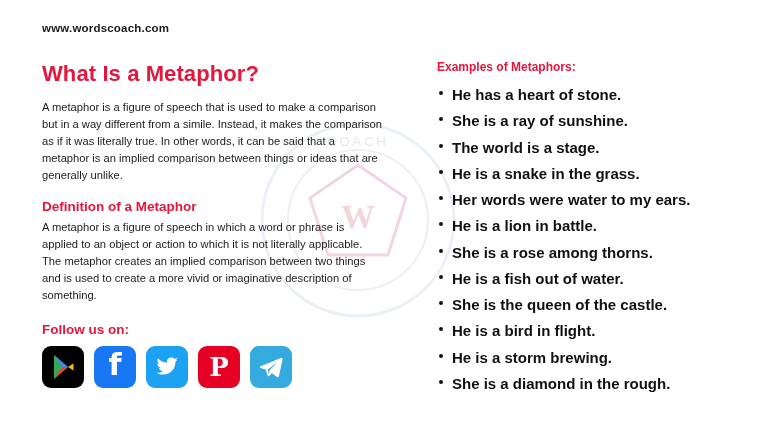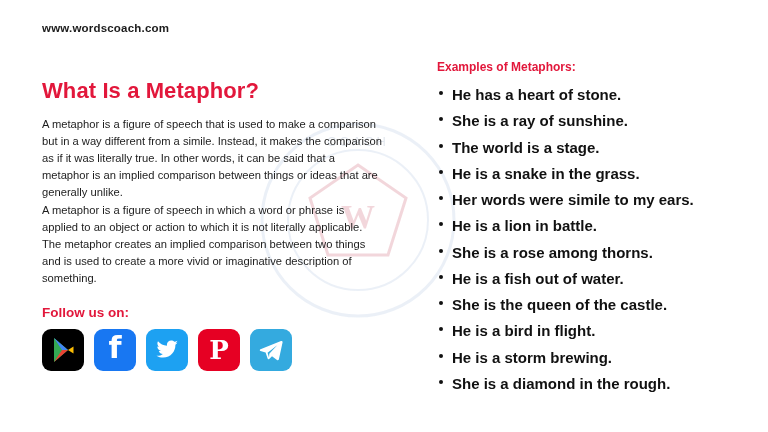--- a/index.html
+++ b/index.html
@@ -165,20 +165,21 @@
   <div class="content">
 
     <div class="site-url">www.wordscoach.com</div>
 
     <div class="columns">
 
       <div class="col-left">
         <h1 class="title">What Is a Metaphor?</h1>
         <p class="body-text">A metaphor is a figure of speech that is used to make a comparison but in a way different from a simile. Instead, it makes the comparison as if it was literally true. In other words, it can be said that a metaphor is an implied comparison between things or ideas that are generally unlike.</p>
 
+        <h2 class="subtitle">Definition of a Metaphor</h2>
         <p class="body-text">A metaphor is a figure of speech in which a word or phrase is applied to an object or action to which it is not literally applicable. The metaphor creates an implied comparison between two things and is used to create a more vivid or imaginative description of something.</p>
 
         <div class="follow-head">Follow us on:</div>
 
         <div class="social-row">
 
           <div class="social s-play">
             <svg width="24" height="26" viewBox="0 0 24 26">
               <polygon points="3,1 17,13 3,25" fill="#34a853"></polygon>
               <polygon points="3,1 17,13 11,13" fill="#4285f4"></polygon>
@@ -211,21 +212,21 @@
         </div>
       </div>
 
       <div class="col-right">
         <h2 class="examples-head">Examples of Metaphors:</h2>
         <ul class="examples">
           <li>He has a heart of stone.</li>
           <li>She is a ray of sunshine.</li>
           <li>The world is a stage.</li>
           <li>He is a snake in the grass.</li>
-          <li>Her words were simile to my ears.</li>
+          <li>Her words were water to my ears.</li>
           <li>He is a lion in battle.</li>
           <li>She is a rose among thorns.</li>
           <li>He is a fish out of water.</li>
           <li>She is the queen of the castle.</li>
           <li>He is a bird in flight.</li>
           <li>He is a storm brewing.</li>
           <li>She is a diamond in the rough.</li>
         </ul>
       </div>
 

